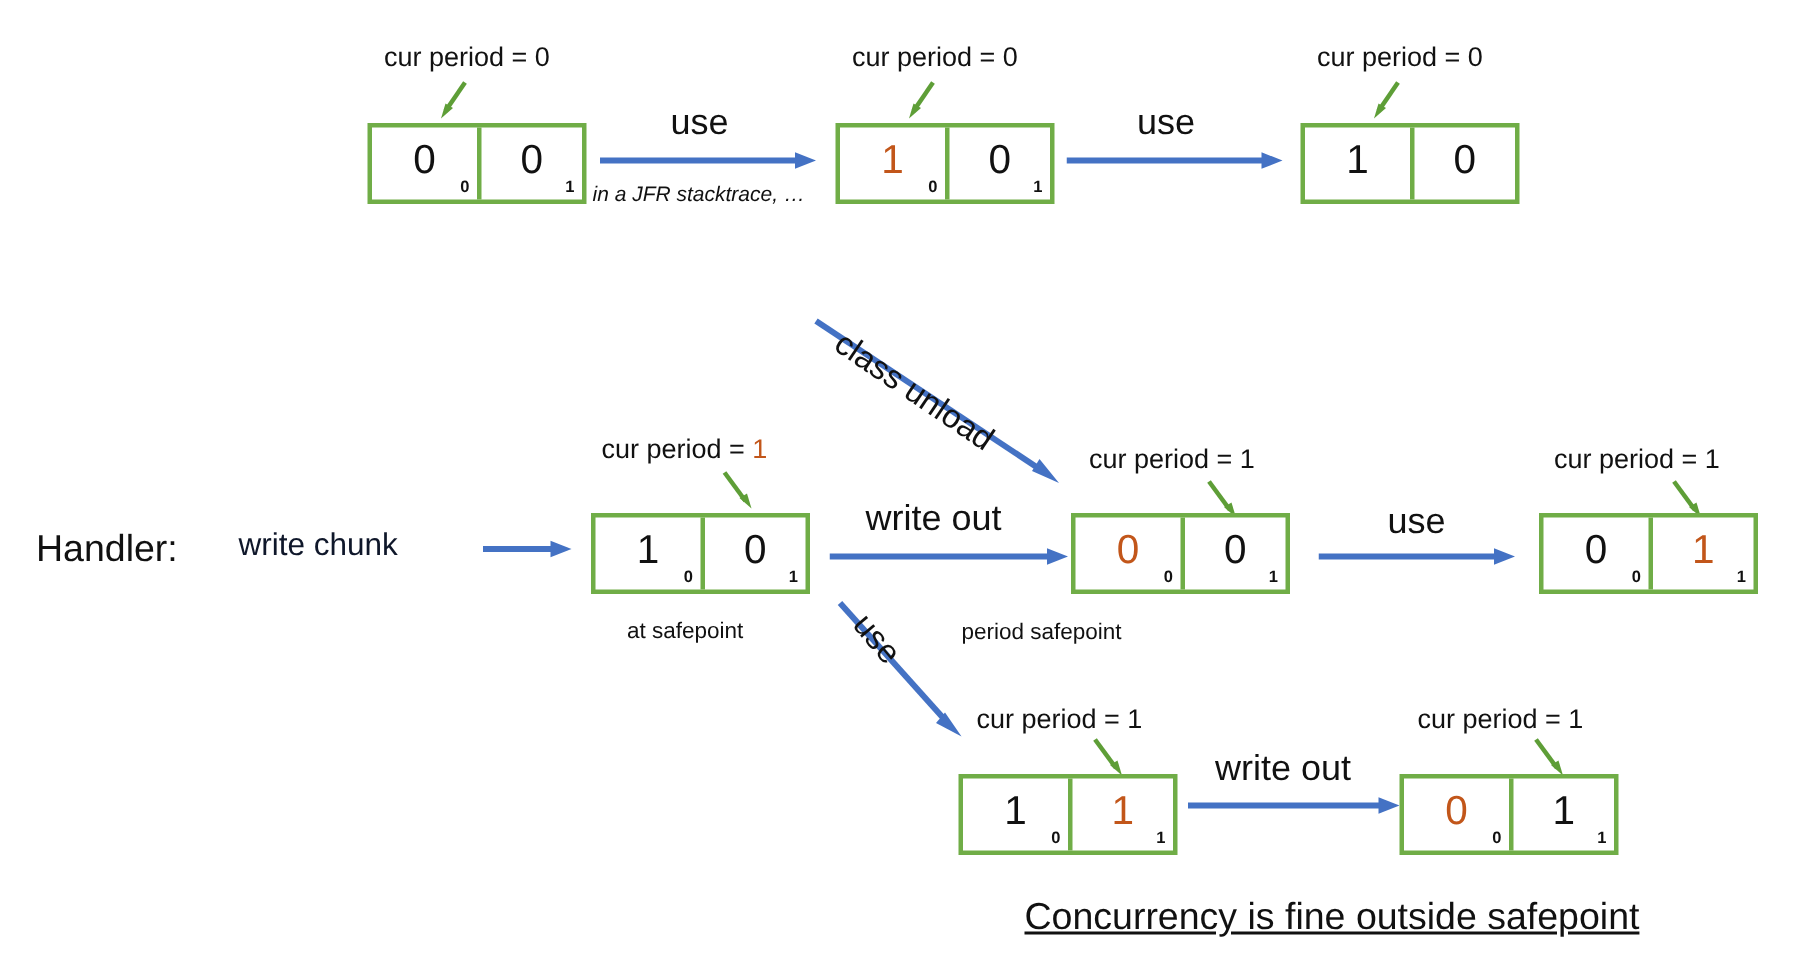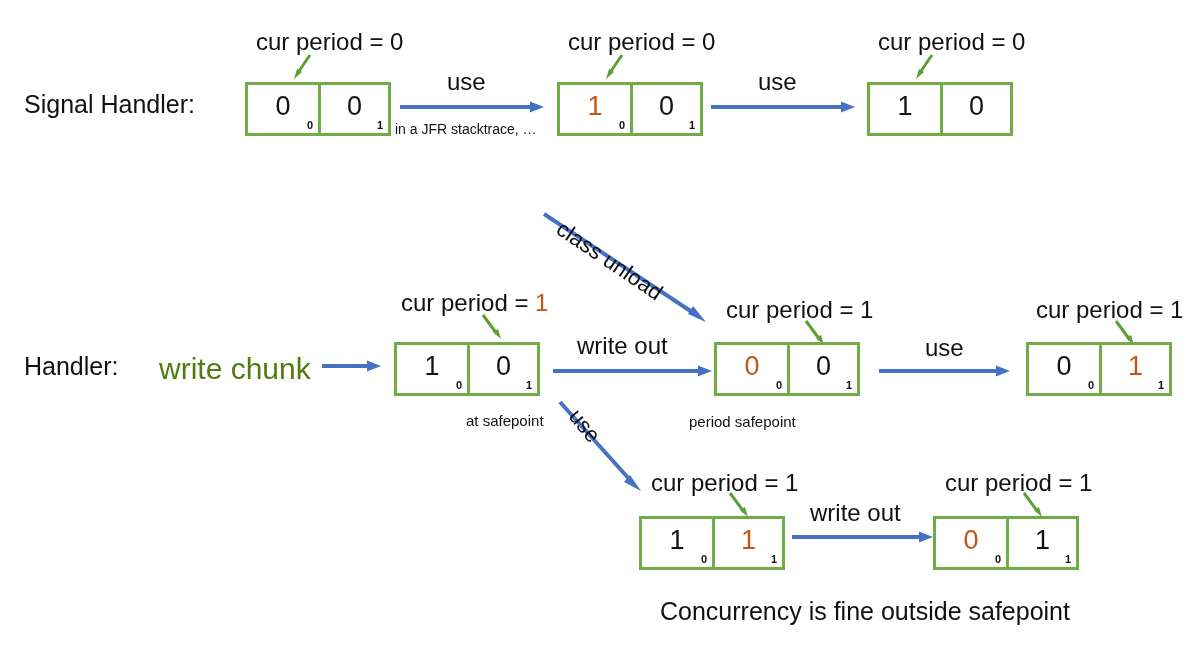--- a/index.html
+++ b/index.html
@@ -18,22 +18,22 @@
   }
   .abs { position: absolute; }
 
   
   .row-label {
     font-size: 25px;
     color: #111111;
     white-space: nowrap;
   }
   .phrase {
-    font-size: 30px;
-    color: #4d7c0f;
+    font-size: 21px;
+    color: #0f172a;
     white-space: nowrap;
   }
 
   
   .membox {
     display: flex;
     border: 3px solid #70AD47;
     background: #ffffff;
     box-sizing: border-box;
   }
@@ -59,21 +59,21 @@
     position: absolute;
     right: 5px;
     bottom: 2px;
     font-size: 11px;
     font-weight: bold;
     color: #111111;
   }
 
   
   .curlabel {
-    font-size: 24px;
+    font-size: 18px;
     white-space: nowrap;
     color: #111111;
   }
   .curlabel .v { color: #111111; }
   .curlabel .v.orange { color: #C2561A; }
 
   
   .harrow { height: 14px; }
   .harrow svg { display: block; }
 
@@ -87,21 +87,20 @@
     font-size: 14px;
     white-space: nowrap;
     color: #111111;
   }
 
   
   .note {
     font-size: 15px;
     white-space: nowrap;
     color: #111111;
-    margin-left: 48px;
   }
 
   
   .diag-label {
     font-size: 22px;
     white-space: nowrap;
     color: #111111;
     transform-origin: left top;
   }
   .diag-label.rot-class { transform: rotate(34deg); }
@@ -115,21 +114,20 @@
   }
 
   .greenarrow svg { display: block; }
   .diagarrow svg { display: block; }
 </style>
 </head>
 <body>
 
 <div id="canvas">
 
-  <div class="abs row-label" style="left:24px; top:90px;">Signal Handler:</div>
 
   <div class="abs curlabel" style="left:256px; top:28px;">
     <span>cur period = </span><span class="v">0</span>
   </div>
   <div class="abs greenarrow" style="left:288px; top:52px;">
     <svg width="30" height="30" viewBox="0 0 30 30">
       <line x1="22" y1="3" x2="9" y2="22" stroke="#5E9E37" stroke-width="3"></line>
       <polygon points="6,27 14,20 9,17" fill="#5E9E37"></polygon>
     </svg>
   </div>
@@ -144,21 +142,21 @@
     </div>
   </div>
 
   <div class="abs arrow-title" style="left:447px; top:68px;">use</div>
   <div class="abs harrow" style="left:400px; top:100px;">
     <svg width="145" height="14" viewBox="0 0 145 14">
       <line x1="0" y1="7" x2="132" y2="7" stroke="#4472C4" stroke-width="4"></line>
       <polygon points="144,7 130,1.5 130,12.5" fill="#4472C4"></polygon>
     </svg>
   </div>
-  <div class="abs arrow-sub" style="left:395px; top:121px;">in a JFR stacktrace, …</div>
+  <div class="abs arrow-sub" style="left:395px; top:121px;font-style:italic;">in a JFR stacktrace, …</div>
 
   <div class="abs curlabel" style="left:568px; top:28px;">
     <span>cur period = </span><span class="v">0</span>
   </div>
   <div class="abs greenarrow" style="left:600px; top:52px;">
     <svg width="30" height="30" viewBox="0 0 30 30">
       <line x1="22" y1="3" x2="9" y2="22" stroke="#5E9E37" stroke-width="3"></line>
       <polygon points="6,27 14,20 9,17" fill="#5E9E37"></polygon>
     </svg>
   </div>
@@ -347,15 +345,15 @@
     <div class="cell">
       <span class="val orange">0</span>
       <span class="idx">0</span>
     </div>
     <div class="cell">
       <span class="val">1</span>
       <span class="idx">1</span>
     </div>
   </div>
 
-  <div class="abs caption" style="left:660px; top:597px;">Concurrency is fine outside safepoint</div>
+  <div class="abs caption" style="left:683px; top:597px;text-decoration:underline;">Concurrency is fine outside safepoint</div>
 
 </div>
 
 </body></html>

